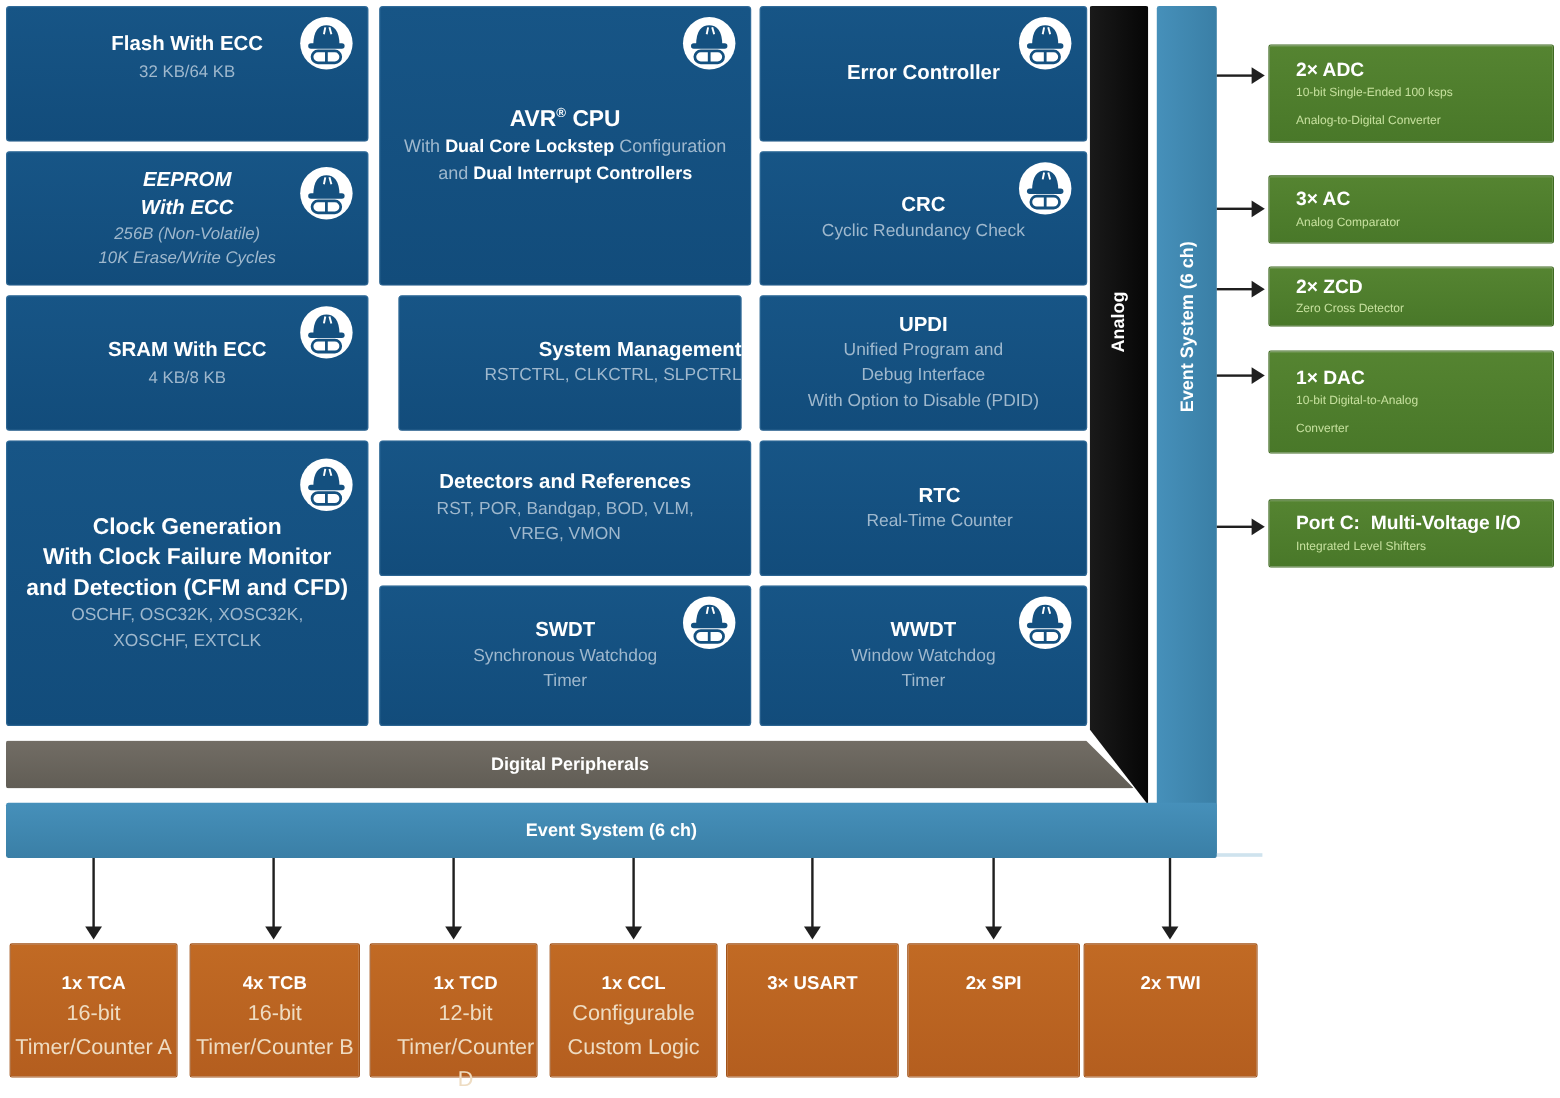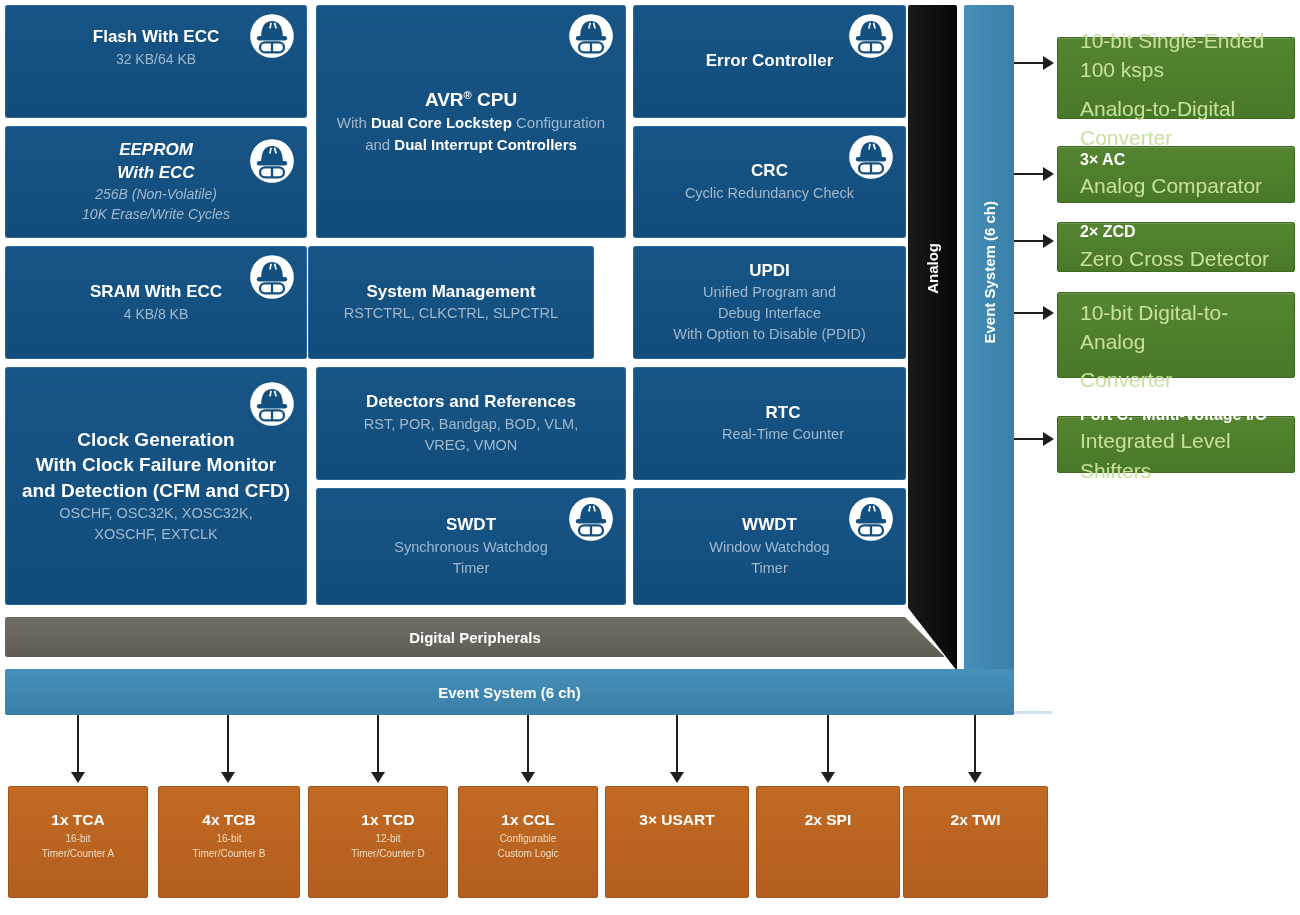--- a/index.html
+++ b/index.html
@@ -32,27 +32,27 @@
   .gray-bar{background:linear-gradient(180deg,#726d65,#615d55);
             clip-path:polygon(0 0, calc(100% - 40px) 0, 100% 100%, 0 100%);}
   .event-row{background:linear-gradient(180deg,#4690ba,#3a7fa6);}
   .analog-clip{clip-path:polygon(0 0,100% 0,100% 100%,0 90.5%);}
   .event-tail{position:absolute;background:#cfe3ee;}
   
   .green{background:linear-gradient(180deg,#558431,#497829);align-items:flex-start;
          text-align:left;padding-left:22px;padding-right:6px;border-radius:2px;
          border:1px solid #3f6b21;box-shadow:inset 0 1px 0 rgba(255,255,255,0.15);}
   .gt{font-weight:bold;font-size:16px;color:#ffffff;line-height:1.4;white-space:pre-wrap;}
-  .gs{font-size:21px;color:#c6e09e;line-height:1.4;}
+  .gs{font-size:10px;color:#c6e09e;line-height:1.4;}
   .gap{margin-top:9px;}
   
   .orange{background:linear-gradient(180deg,#c16a24,#b45e1f);justify-content:flex-start;
           padding-top:22px;border-radius:2px;border:1px solid #a3541a;}
   .ot{font-weight:bold;font-size:15.5px;color:#ffffff;line-height:1.4;}
-  .os{font-size:10px;color:#eedcc2;line-height:1.55;}
+  .os{font-size:18px;color:#eedcc2;line-height:1.55;}
   
   .arrow-down{position:absolute;width:2px;background:#1f1f1f;}
   .arrow-down::after{content:"";position:absolute;left:-6px;bottom:-10px;
     border-left:7px solid transparent;border-right:7px solid transparent;border-top:11px solid #1f1f1f;}
   .arrow-right{position:absolute;height:2px;background:#1f1f1f;}
   .arrow-right::after{content:"";position:absolute;top:-6px;right:-10px;
     border-top:7px solid transparent;border-bottom:7px solid transparent;border-left:11px solid #1f1f1f;}
 </style>
 </head>
 <body>
@@ -112,21 +112,21 @@
 
   <div class="b blue" style="left:316px;top:5px;width:310px;height:233px;">
     <svg class="safety" viewBox="0 0 40 40">
         <use href="#helmet"></use>
       </svg>
     <div class="t t-lg"><span>AVR</span><span class="reg">®</span><span> CPU</span></div>
     <div class="s" style="font-size:15px"><span>With </span><span class="bold-w">Dual Core Lockstep</span><span> Configuration</span></div>
     <div class="s" style="font-size:15px"><span>and </span><span class="bold-w">Dual Interrupt Controllers</span></div>
   </div>
 
-  <div class="b blue" style="left:308px;top:246px;width:286px;height:113px;">
+  <div class="b blue" style="left:332px;top:246px;width:286px;height:113px;align-items:flex-end;">
     <div class="t">System Management</div>
     <div class="s s-md">RSTCTRL, CLKCTRL, SLPCTRL</div>
   </div>
 
   <div class="b blue" style="left:316px;top:367px;width:310px;height:113px;">
     <div class="t">Detectors and References</div>
     <div class="s s-md">RST, POR, Bandgap, BOD, VLM,</div>
     <div class="s s-md">VREG, VMON</div>
   </div>
 

